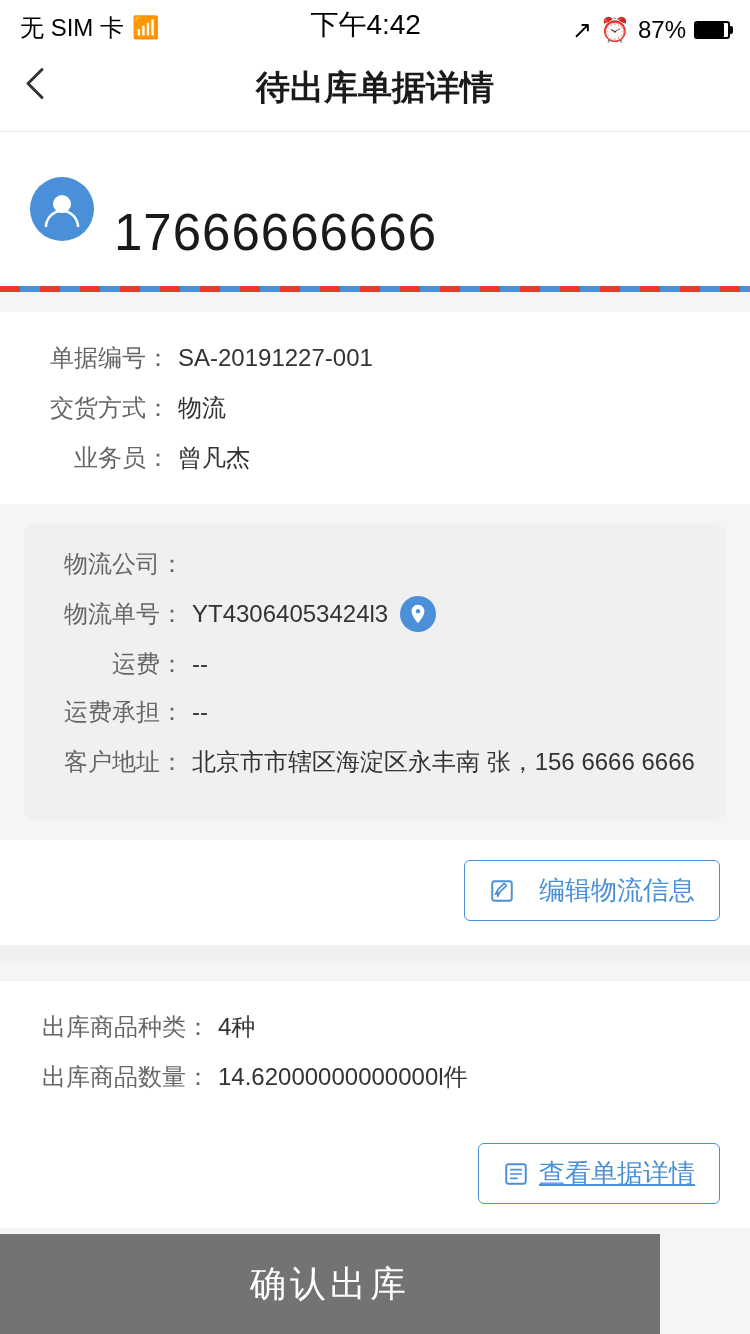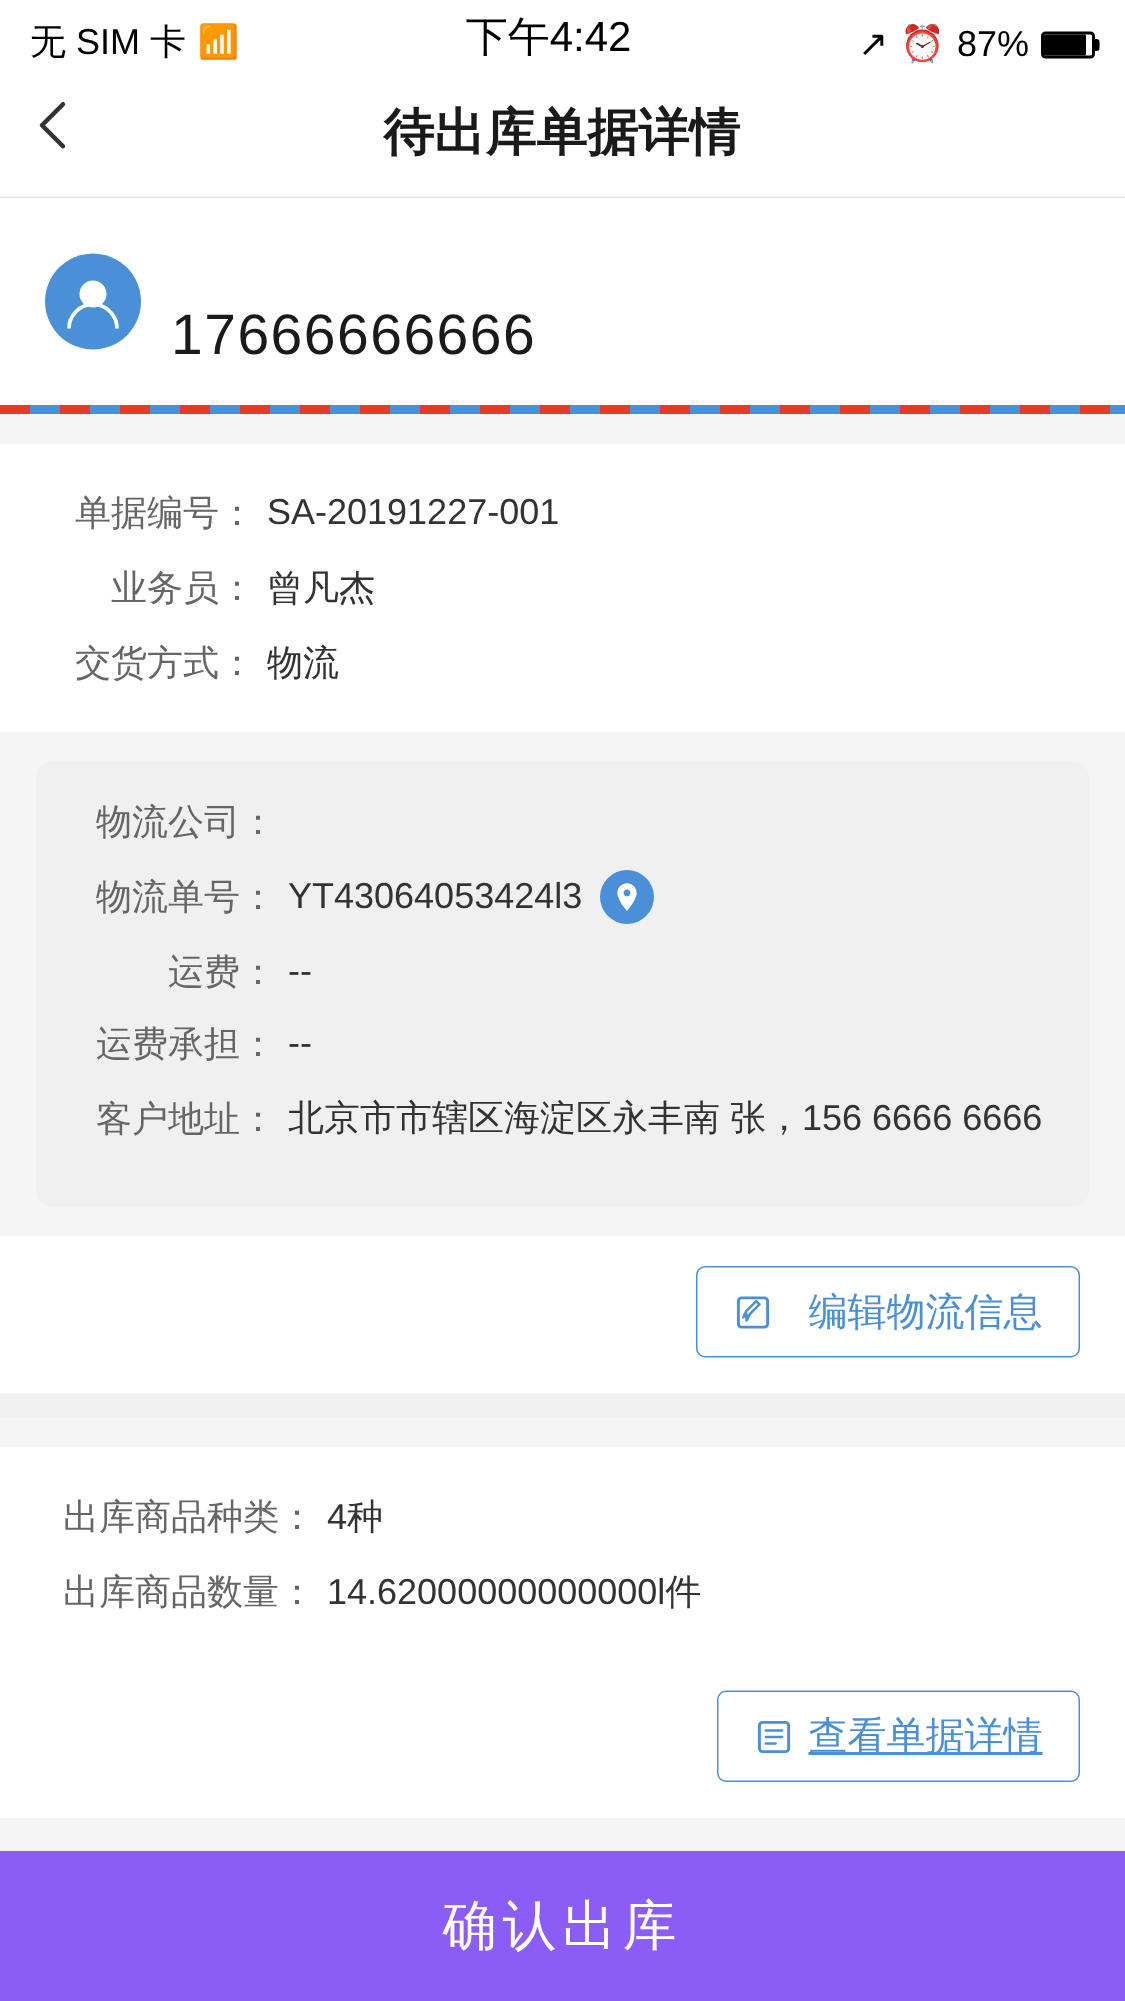--- a/index.html
+++ b/index.html
@@ -98,21 +98,21 @@
       display: flex;
       align-items: center;
       justify-content: center;
       flex-shrink: 0;
     }
     .customer-avatar svg {
       width: 40px;
       height: 40px;
     }
     .customer-phone {
-      font-size: 38px;
+      font-size: 51px;
       font-weight: 500;
       color: #1a1a1a;
       letter-spacing: 1px;
       margin-top: 47px;
     }
 
     
     .section-card {
       background: #fff;
       margin-top: 20px;
@@ -226,22 +226,22 @@
       flex: 1;
       background: #f5f5f5;
       min-height: 200px;
     }
 
     
     .confirm-btn-area {
       position: fixed;
       bottom: 0;
       left: 0;
-      width: 750px;
-      background: #8b5cf6;
+      width: 660px;
+      background: #737373;
       height: 100px;
       display: flex;
       align-items: center;
       justify-content: center;
       cursor: pointer;
     }
     .confirm-btn-label {
       color: #fff;
       font-size: 36px;
       font-weight: 500;
@@ -306,26 +306,26 @@
   </div>
 
   <div class="dashed-divider"></div>
 
   <div class="section-card">
     <div class="info-row">
       <span class="info-label">单据编号：</span>
       <span class="info-value">SA-20191227-001</span>
     </div>
     <div class="info-row">
+      <span class="info-label">交货方式：</span>
+      <span class="info-value">物流</span>
+    </div>
+    <div class="info-row">
       <span class="info-label">业务员：</span>
       <span class="info-value">曾凡杰</span>
-    </div>
-    <div class="info-row">
-      <span class="info-label">交货方式：</span>
-      <span class="info-value">物流</span>
     </div>
   </div>
 
   <div class="logistics-section">
     <div class="info-row">
       <span class="info-label">物流公司：</span>
     </div>
     <div class="info-row">
       <span class="info-label">物流单号：</span>
       <span class="info-value">

